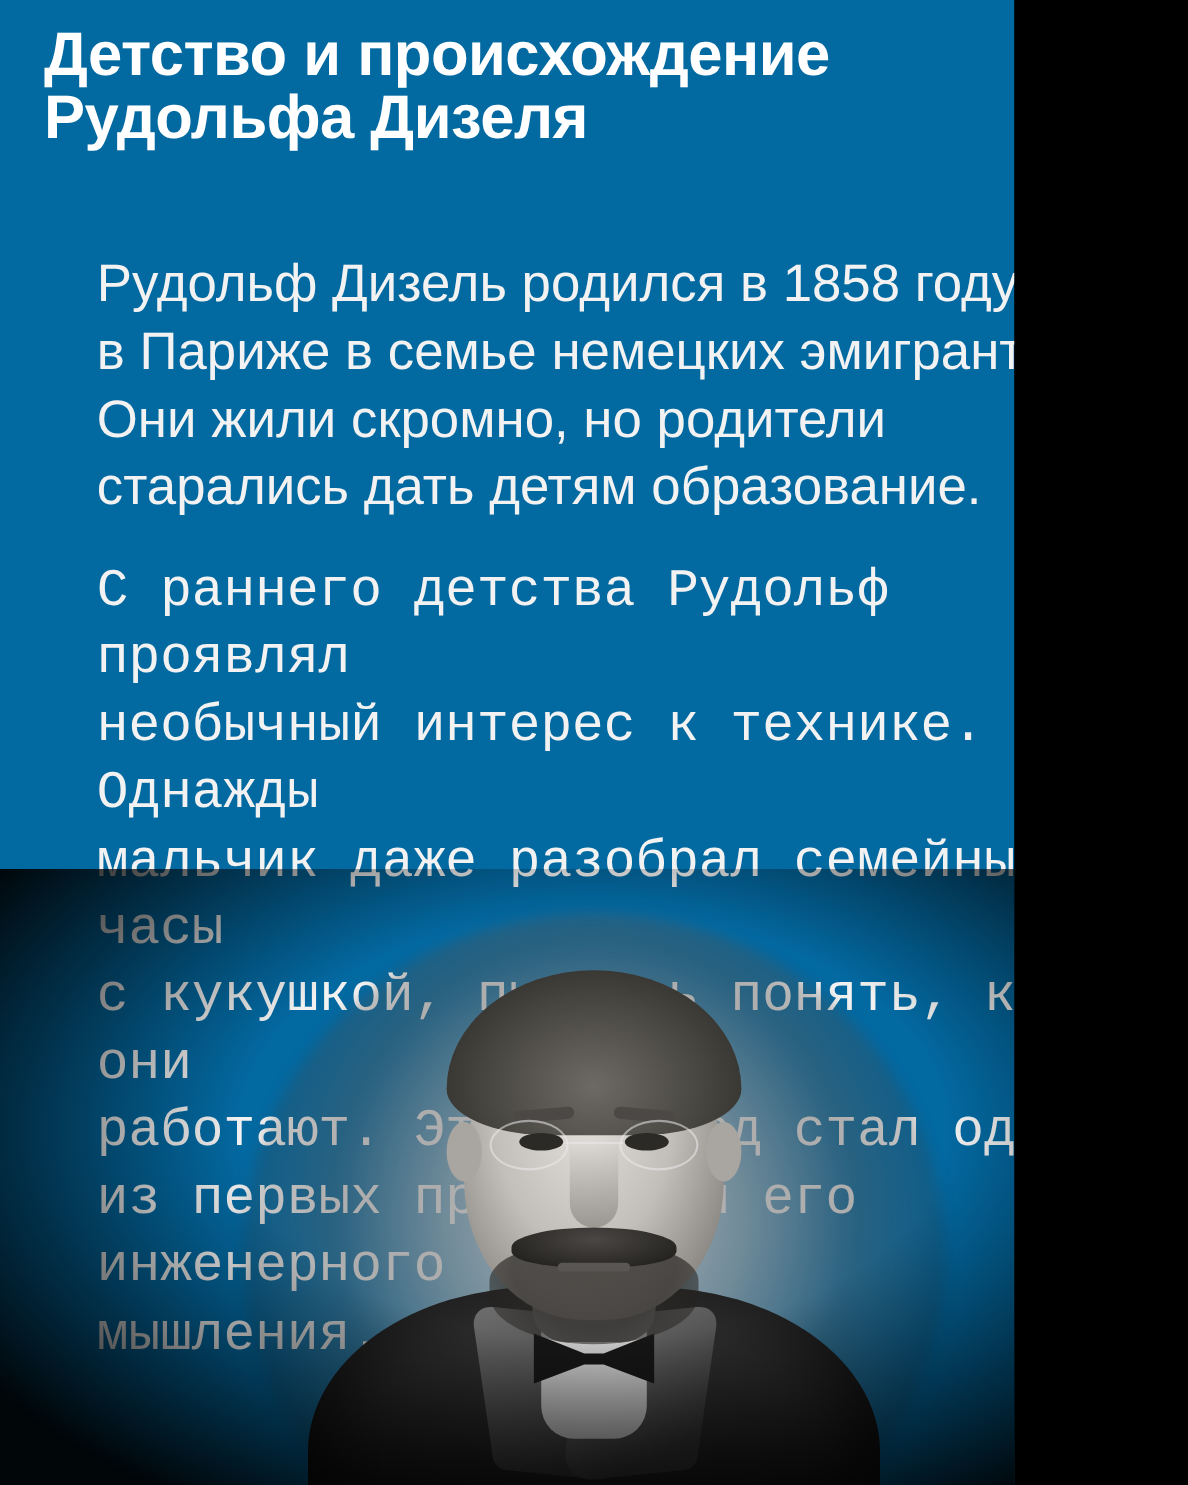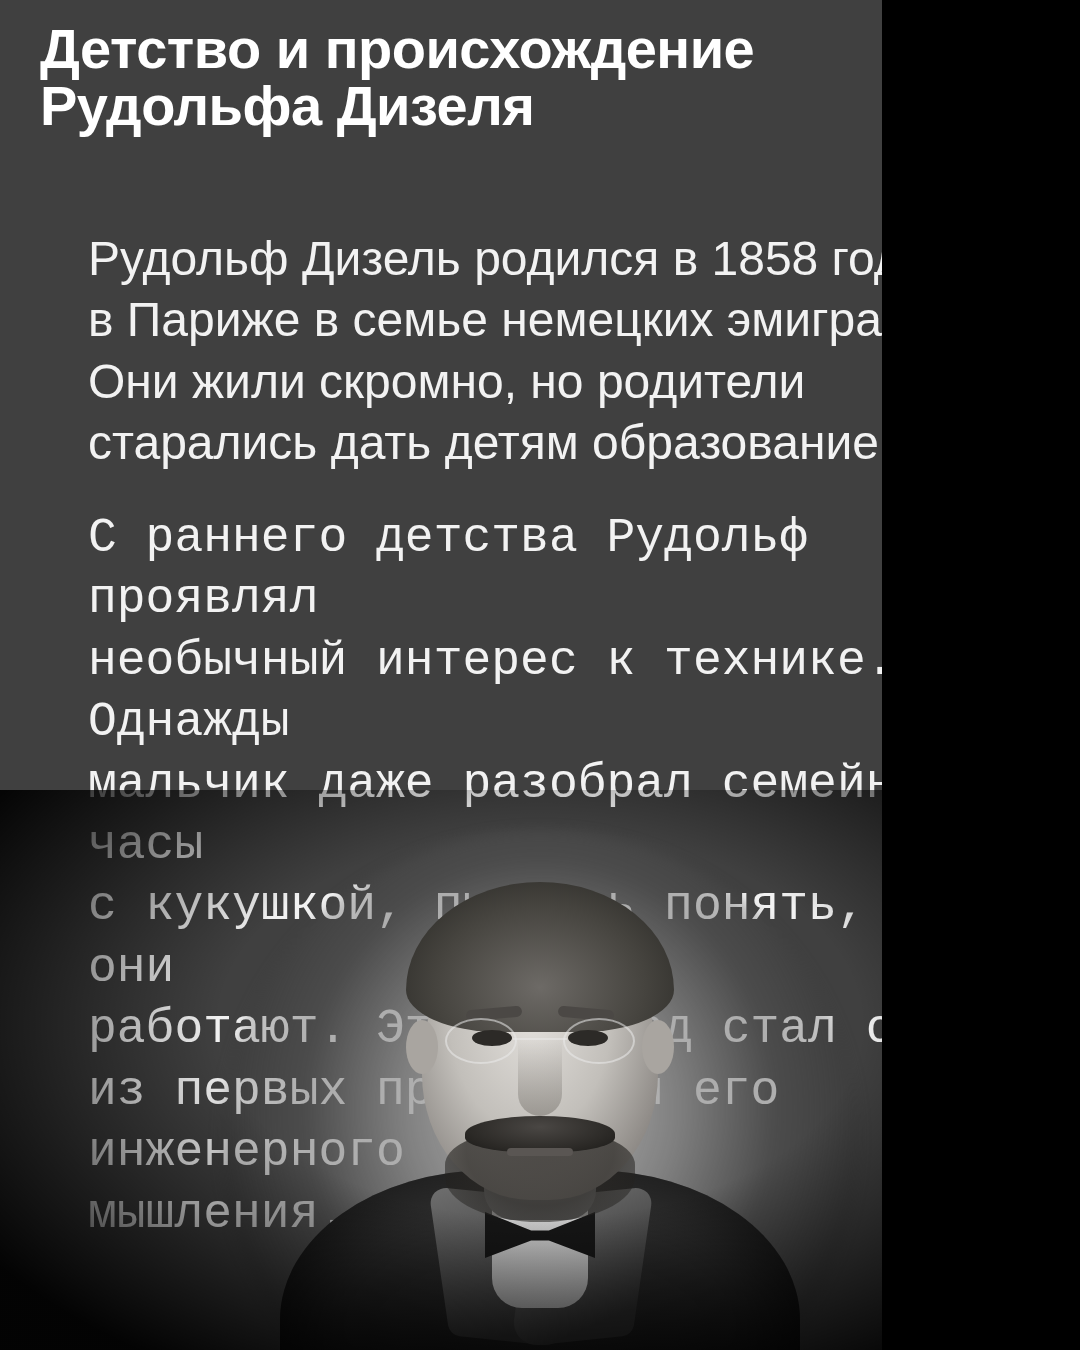--- a/index.html
+++ b/index.html
@@ -4,24 +4,25 @@
 <style>
   html, body {
     margin: 0;
     padding: 0;
     background: #000000;
   }
   .page {
     position: relative;
     width: 882px;
     height: 1350px;
-    background: #404040;
+    background: #0369a1;
     overflow: hidden;
     font-family: "Liberation Sans", sans-serif;
     color: #ffffff;
+    padding-left: 40px;
   }
 
   
   .title {
     position: absolute;
     left: 40px;
     top: 20px;
     width: 1000px;
     font-size: 56px;
     line-height: 1.02;

